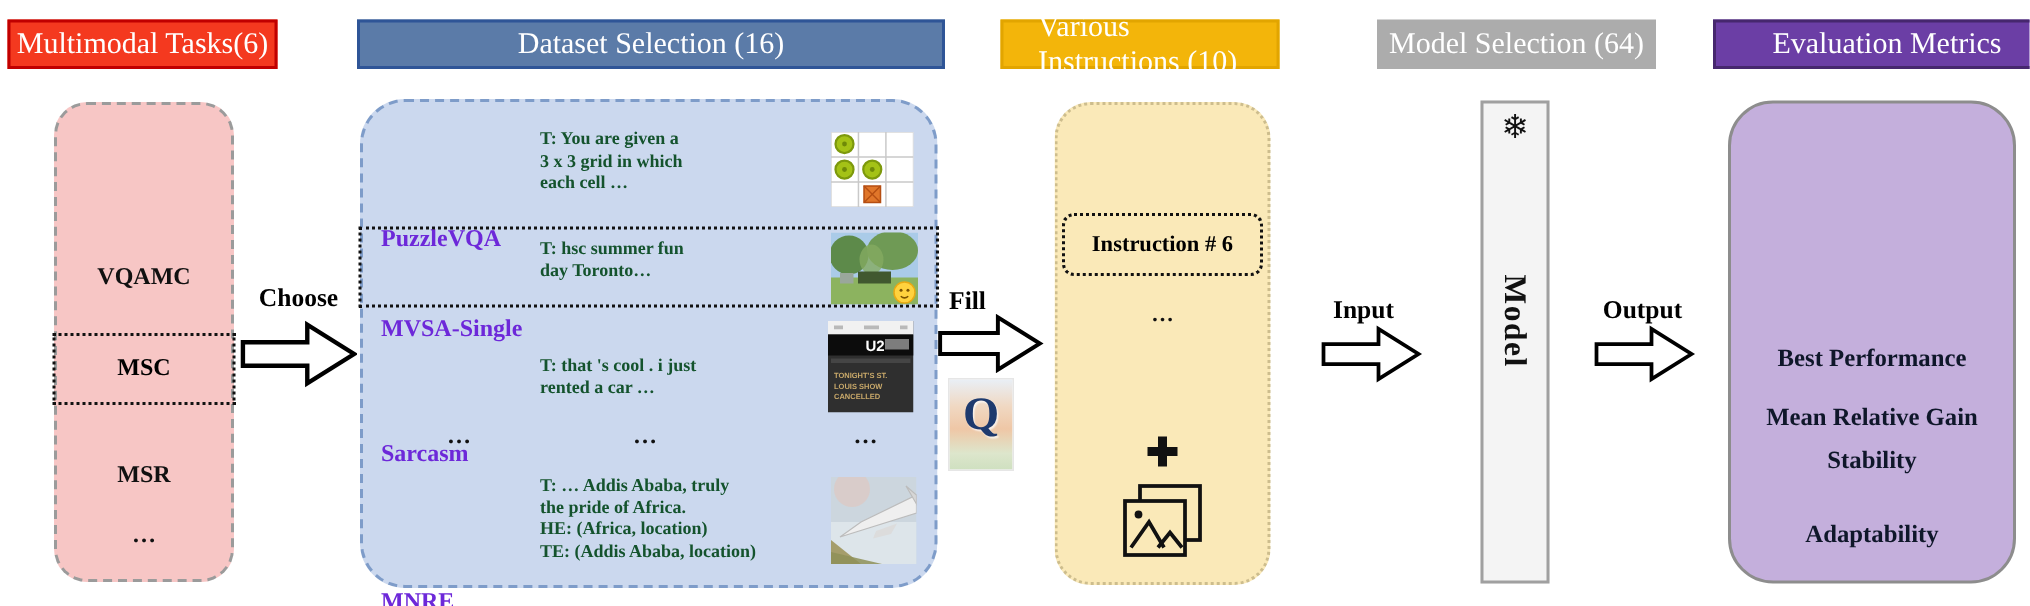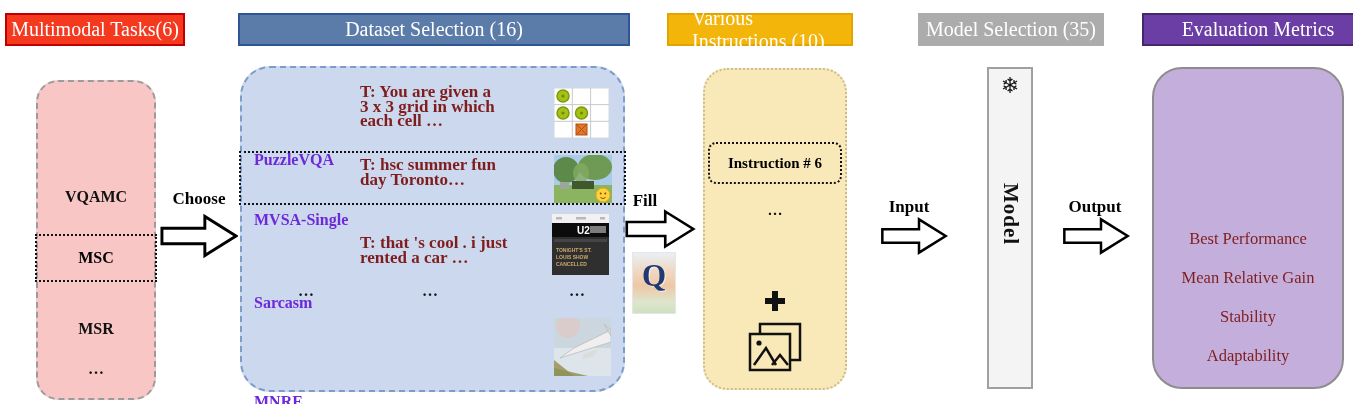--- a/index.html
+++ b/index.html
@@ -10,71 +10,71 @@
   .hdr { position:absolute; top:13px; height:33px; display:flex; align-items:center; justify-content:center;
          color:#fff; font-size:20px; }
   .hdr-tasks        { left:5px;    width:180px; background:#F4391F; border:2px solid #C00000; }
   .hdr-datasets     { left:238px;  width:392px; background:#5B7BA8; border:2px solid #2F5597; }
   .hdr-instructions { left:667px;  width:186px; background:#F3B50A; border:2px solid #E2A500;padding-left:23px; }
   .hdr-models       { left:918px;  width:186px; background:#ACACAC; }
   .hdr-metrics      { left:1142px; width:232px; background:#6B3EA5; border:2px solid #46276E; }
 
   
   .panel { position:absolute; }
-  .panel-tasks { left:36px; top:80px; width:120px; height:320px; border-radius:22px;
+  .panel-tasks { left:36px; top:68px; width:120px; height:320px; border-radius:22px;
                  background:#F7C6C5; border:2px dashed #9b9b9b; }
   .panel-datasets { left:240px; top:66px; width:385px; height:326px; border-radius:30px;
                     background:#CBD8EE; border:2px dashed #7E9CC9; }
   .panel-instructions { left:703px; top:68px; width:144px; height:322px; border-radius:24px;
                         background:#FAE9B8; border:2px dotted #cdbd8d; }
   .panel-model { left:987px; top:67px; width:46px; height:322px; background:#f4f4f4; border:2px solid #a0a0a0; }
   .panel-metrics { left:1152px; top:67px; width:192px; height:322px; border-radius:30px;
                    background:#C4AFDC; border:2px solid #8d8d8d; }
 
   .task-item { position:absolute; left:0; width:100%; text-align:center; font-weight:bold; font-size:16px; color:#111; }
   .task-box  { position:absolute; left:-3px; right:-3px; top:152px; height:48px; border:2px dotted #111;
                display:flex; align-items:center; justify-content:center; font-weight:bold; font-size:16px; }
 
   .ds-label { position:absolute; left:12px; width:104px; font-weight:bold; font-size:16px; color:#6d28d9;margin-top:46px; }
-  .ds-text  { position:absolute; left:118px; width:210px; font-weight:bold; font-size:17px; line-height:14.6px;
-              color:#7f1d1d; white-space:pre-line; }
+  .ds-text  { position:absolute; left:118px; width:210px; font-weight:bold; font-size:12px; line-height:14.6px;
+              color:#14532d; white-space:pre-line; }
   .ds-img   { position:absolute; }
   .ds-dotted-row { position:absolute; left:-3px; right:-3px; top:83px; height:54px; border:2px dotted #111; }
   .ds-dots  { position:absolute; top:214px; font-weight:bold; font-size:16px; color:#111; }
 
   .instr-item { position:absolute; left:0; width:100%; text-align:center; font-weight:bold; font-size:15px; color:#111; }
   .instr-box  { position:absolute; left:3px; right:3px; top:72px; height:42px; border:2px dotted #111; border-radius:8px;
                 display:flex; align-items:center; justify-content:center; font-weight:bold; font-size:15px; }
   .icon-center { position:absolute; left:0; width:100%; display:flex; justify-content:center; }
 
   .snowflake { position:absolute; top:4px; left:0; width:100%; text-align:center;
                font-family:"DejaVu Sans",sans-serif; font-size:22px; color:#111; }
   .model-label { position:absolute; top:114px; left:50%; transform:translateX(-50%);
                  writing-mode:vertical-rl; font-weight:bold; font-size:21px; color:#111; letter-spacing:1px; }
 
-  .metric-item { position:absolute; left:0; width:100%; text-align:center; font-weight:normal; font-size:16.5px; color:#7f1d1d; }
+  .metric-item { position:absolute; left:0; width:100%; text-align:center; font-weight:bold; font-size:16.5px; color:#0f172a; }
 
   .arrow-label { position:absolute; text-align:center; font-weight:bold; font-size:17px; color:#000; }
   .block-arrow { position:absolute; }
 
   .q-badge { position:absolute; left:632px; top:252px; width:44px; height:62px; text-align:center;
              background:linear-gradient(180deg,#e9eff6 0%,#f0d8c2 30%,#efc7a6 55%,#dde6cc 82%,#cfe0c0 100%);
              border:1px solid #e6e6e6; }
   .q-badge span { font-weight:bold; font-size:31px; color:#1E3A6E; line-height:46px;
                   text-shadow:1px 1px 1px rgba(255,255,255,.7); }
 </style>
 </head>
 <body>
 
 <div class="canvas">
 
   <div class="hdr hdr-tasks">Multimodal Tasks(6)</div>
   <div class="hdr hdr-datasets">Dataset Selection (16)</div>
   <div class="hdr hdr-instructions">Various Instructions (10)</div>
-  <div class="hdr hdr-models">Model Selection (35)</div>
+  <div class="hdr hdr-models">Model Selection (64)</div>
   <div class="hdr hdr-metrics">Evaluation Metrics</div>
 
   <div class="panel panel-tasks">
     <div class="task-item" style="top:106px">VQAMC</div>
     <div class="task-box">
       <span>MSC</span>
     </div>
     <div class="task-item" style="top:238px">MSR</div>
     <div class="task-item" style="top:278px">…</div>
     <div class="task-item" style="top:332px">MRE</div>
@@ -142,20 +142,24 @@
       <text x="4" y="38" font-family="Liberation Sans,sans-serif" font-size="5" font-weight="bold" fill="#c9a96a">TONIGHT'S ST.</text>
       <text x="4" y="45" font-family="Liberation Sans,sans-serif" font-size="5" font-weight="bold" fill="#c9a96a">LOUIS SHOW</text>
       <text x="4" y="52" font-family="Liberation Sans,sans-serif" font-size="5" font-weight="bold" fill="#c9a96a">CANCELLED</text>
     </svg>
 
     <div class="ds-dots" style="left:12px; width:104px; text-align:center">…</div>
     <div class="ds-dots" style="left:118px; width:140px; text-align:center">…</div>
     <div class="ds-dots" style="left:300px; width:70px; text-align:center">…</div>
 
     <div class="ds-label" style="top:279px">MNRE</div>
+    <div class="ds-text" style="top:248px">T: … Addis Ababa, truly
+the pride of Africa.
+HE: (Africa, location)
+TE: (Addis Ababa, location)</div>
     <svg class="ds-img" style="left:312px; top:250px" width="57" height="58" viewBox="0 0 57 58">
       <rect width="57" height="58" fill="#ccd6de"></rect>
       <rect y="30" width="57" height="28" fill="#dde5ea"></rect>
       <circle cx="14" cy="8" r="12" fill="#e3c4ba" opacity="0.55"></circle>
       <polygon points="57,12 57,24 6,40 20,30" fill="#efefef" stroke="#bcbcbc" stroke-width="0.8"></polygon>
       <polygon points="50,6 57,12 57,18" fill="#d6d6d6" stroke="#bcbcbc" stroke-width="0.8"></polygon>
       <polygon points="30,36 44,31 40,38 28,41" fill="#dcdcdc"></polygon>
       <polygon points="0,42 20,58 0,58" fill="#a59d6b"></polygon>
       <polygon points="0,50 34,58 0,58" fill="#8e9158" opacity="0.85"></polygon>
     </svg>
@@ -201,17 +205,17 @@
   </div>
 
   <div class="arrow-label" style="left:1052px; top:197px; width:86px">Output</div>
   <svg class="block-arrow" style="left:1056px; top:216px" width="80" height="40" viewBox="0 0 80 48">
     <polygon points="2,16 46,16 46,4 78,24 46,44 46,32 2,32" fill="#fff" stroke="#000" stroke-width="3"></polygon>
   </svg>
 
   <div class="panel panel-metrics">
     <div class="metric-item" style="top:160px">Best Performance</div>
     <div class="metric-item" style="top:199px">Mean Relative Gain</div>
-    <div class="metric-item" style="top:238px">Stability</div>
+    <div class="metric-item" style="top:228px">Stability</div>
     <div class="metric-item" style="top:277px">Adaptability</div>
   </div>
 
 </div>
 
 </body></html>

